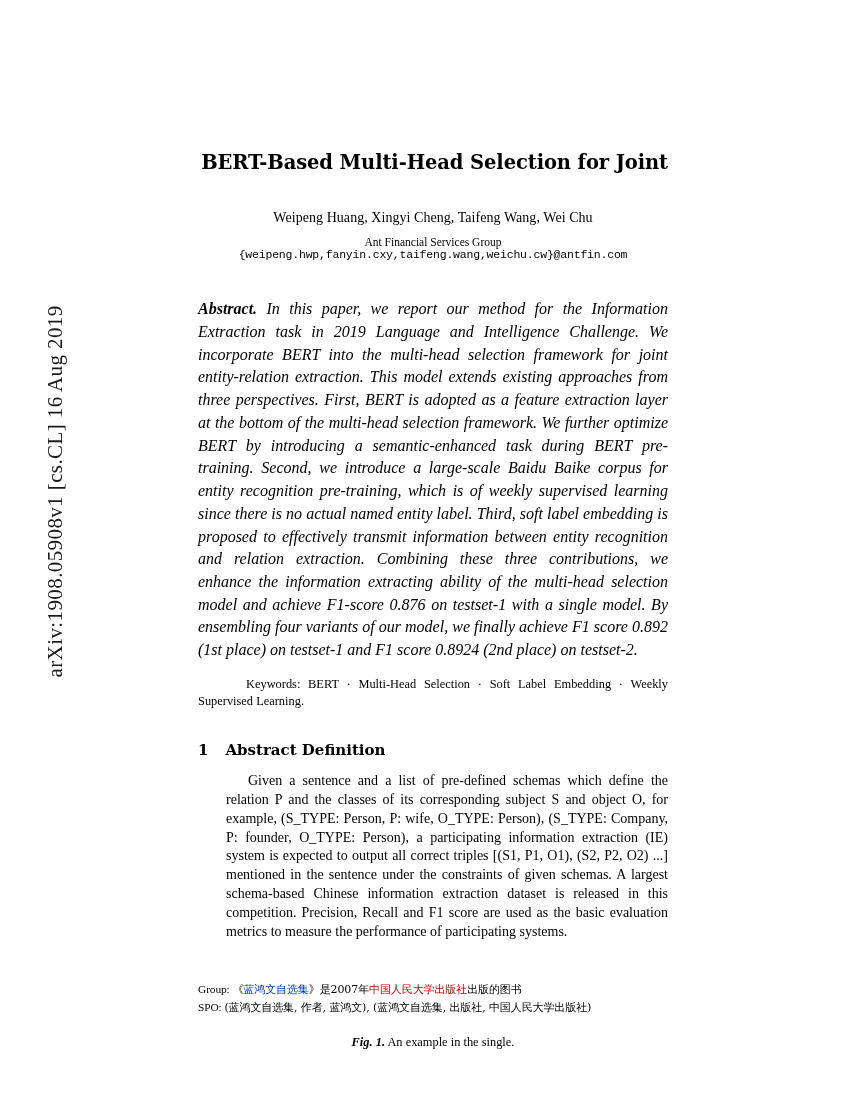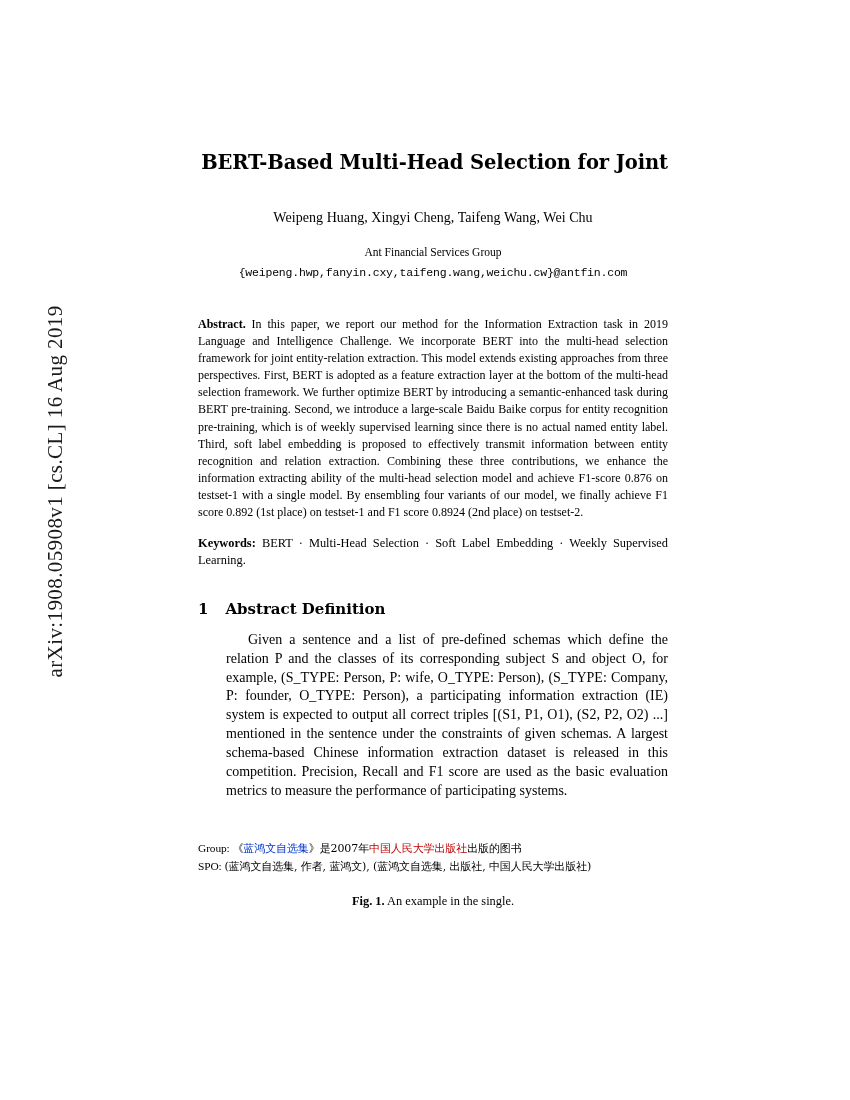--- a/index.html
+++ b/index.html
@@ -58,49 +58,50 @@
   .authors {
     text-align: center;
     font-size: 14px;
     margin-top: 34px;
     letter-spacing: 0.05px;
   }
 
   .affiliation {
     text-align: center;
     font-size: 11.5px;
-    margin-top: 20px;
+    margin-top: 10px;
   }
 
   .email {
     text-align: center;
     font-family: "Liberation Mono", monospace;
     font-size: 11.5px;
-    margin-top: 8px;
+    margin-top: 0;
     letter-spacing: -0.2px;
   }
 
   .abstract {
     margin-top: 37px;
-    font-size: 12px;
+    font-size: 16px;
     line-height: 1.42;
     text-align: justify;
     text-justify: inter-word;
+    font-style: italic;
   }
   .abstract .lead {
     font-weight: bold;
   }
 
   .keywords {
     margin-top: 14px;
     font-size: 12.4px;
     line-height: 1.42;
     text-align: justify;
   }
-  .keywords .lead { font-weight: bold; }
+  .keywords .lead { font-weight: normal; margin-left: 48px; }
 
   .section-head {
     margin-top: 30px;
     font-family: "DejaVu Serif", serif;
     font-weight: bold;
     font-size: 15px;
     display: flex;
     gap: 17px;
   }
 
@@ -125,21 +126,21 @@
   .fig-label { font-family: "Liberation Serif", serif; }
   .cjk { font-family: "DejaVu Serif", serif; font-size: 11px; }
   .red { color: #c00000; }
   .blue { color: #0033cc; }
 
   .fig-caption {
     margin-top: 19px;
     text-align: center;
     font-size: 12.4px;
   }
-  .fig-caption .lead { font-weight: bold; }
+  .fig-caption .lead { font-weight: bold; font-style: italic; }
 </style>
 </head>
 <body>
 
 <div class="page">
 
   <div class="arxiv-stamp">arXiv:1908.05908v1  [cs.CL]  16 Aug 2019</div>
 
   <div class="content">
 

